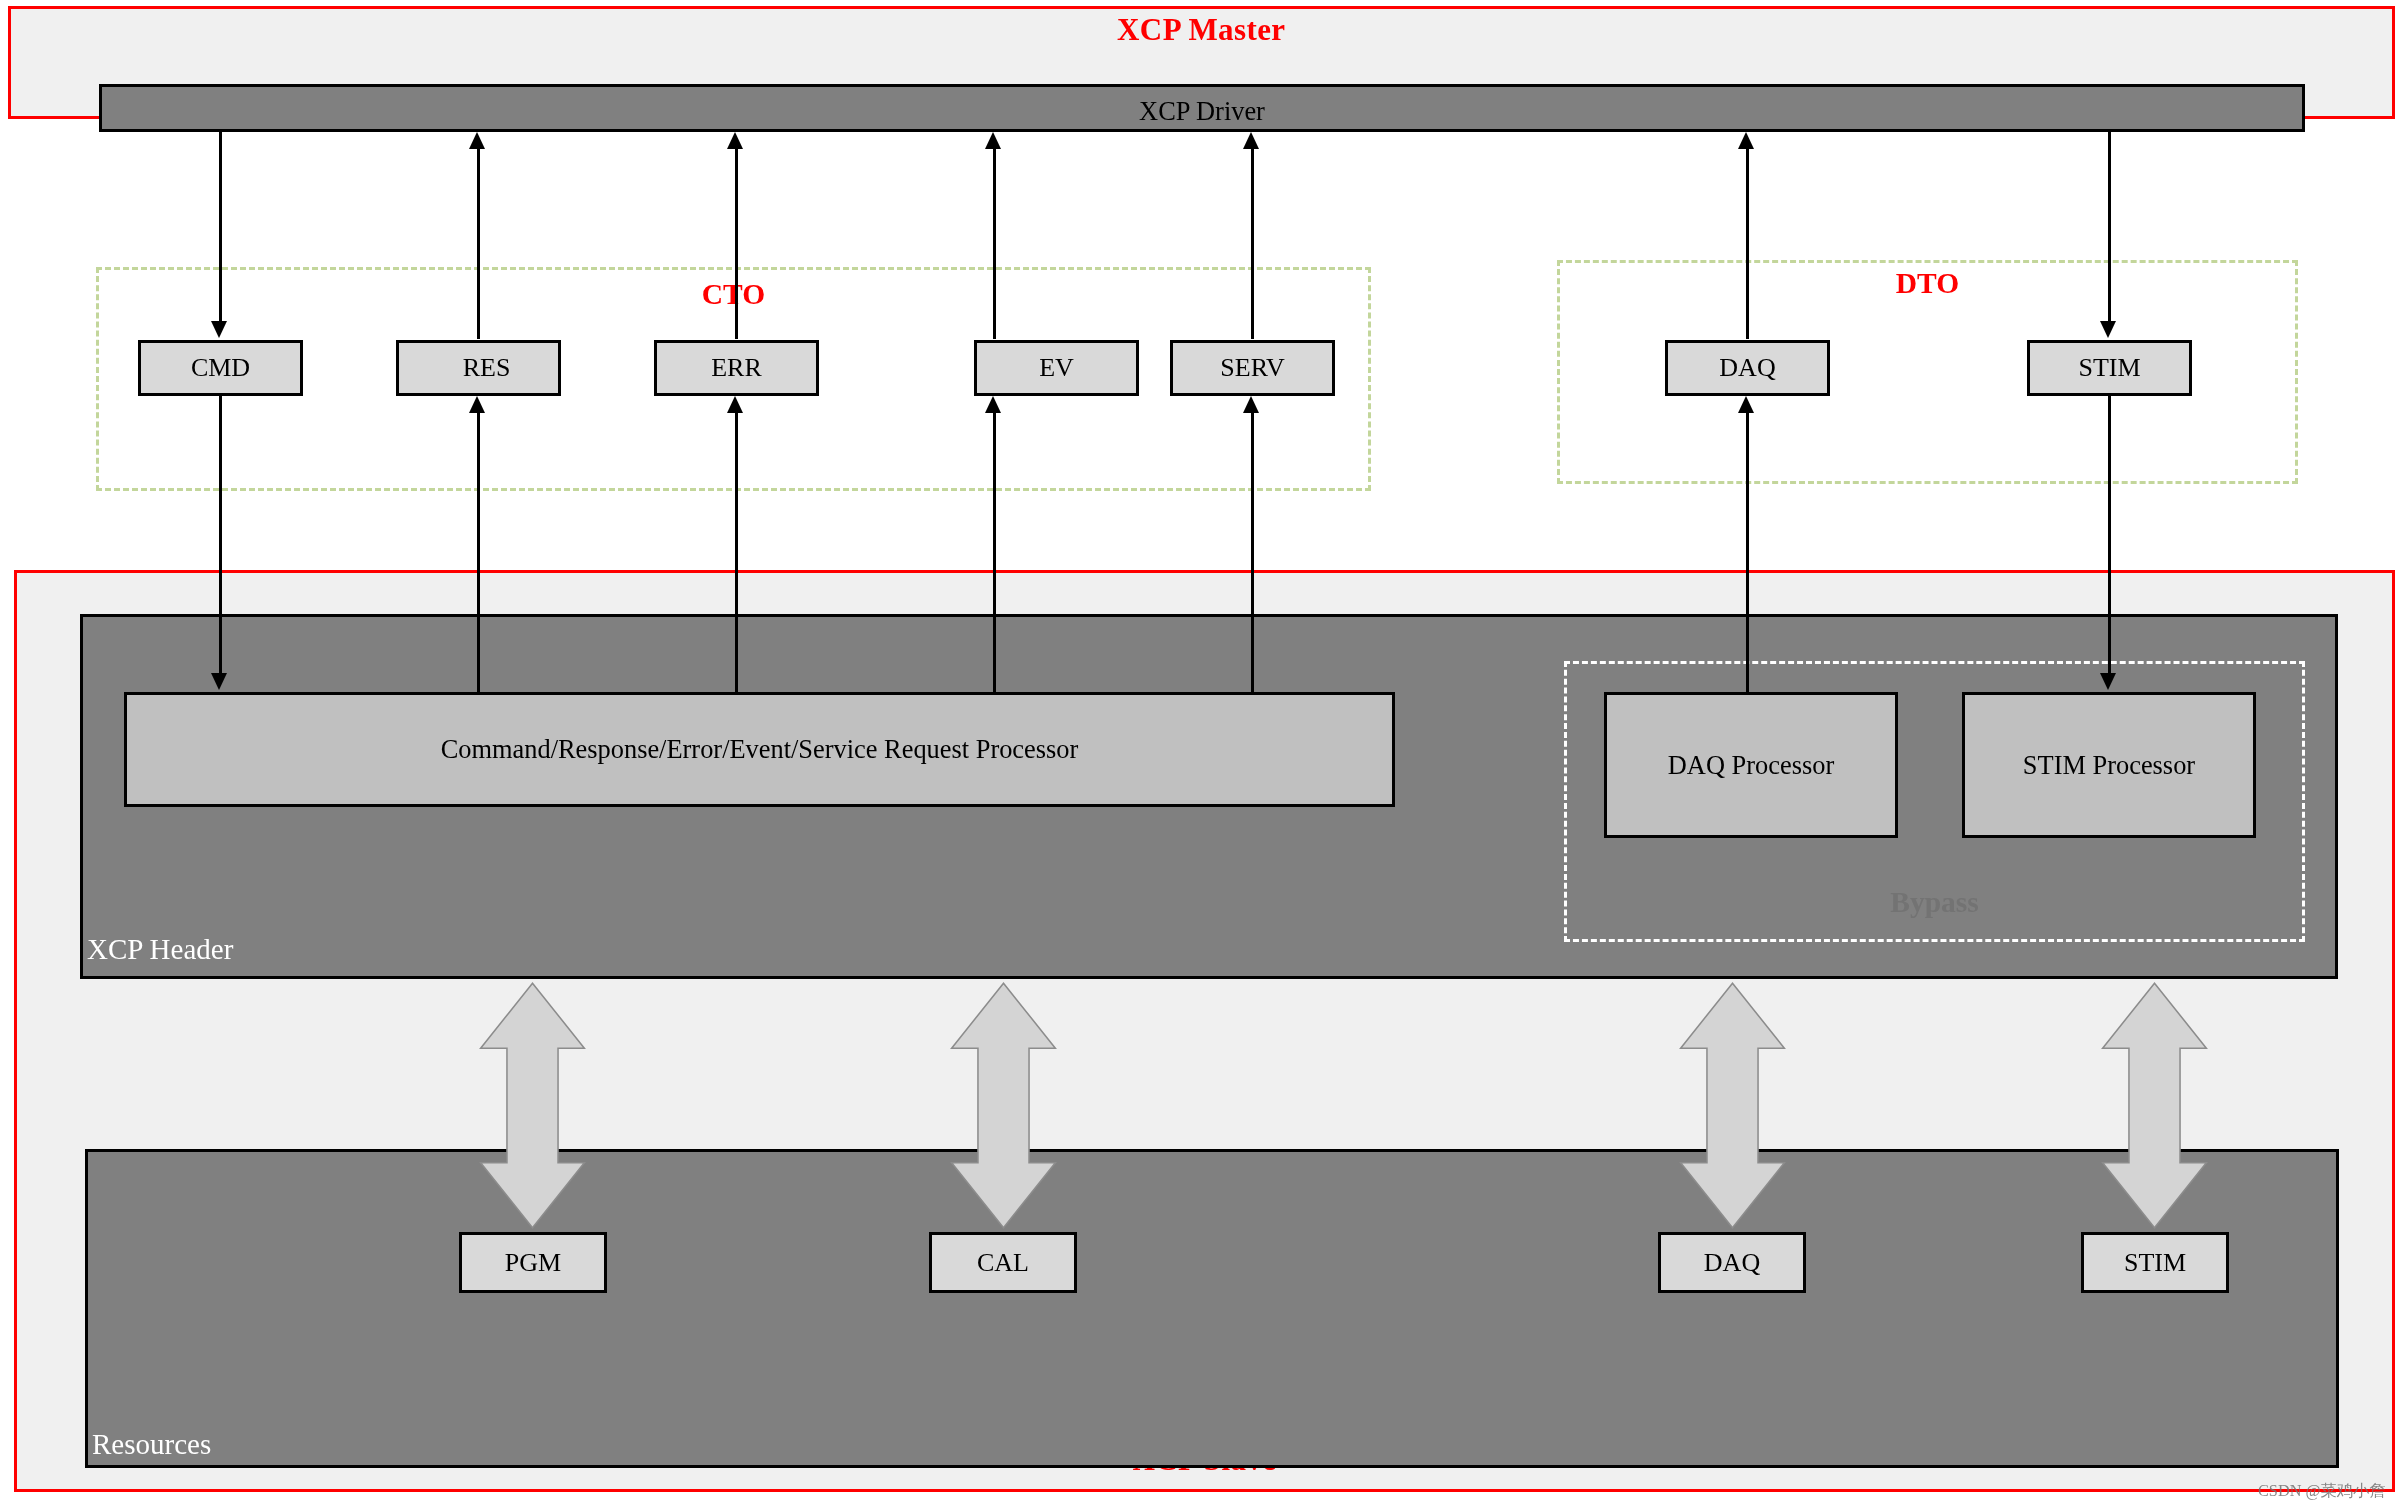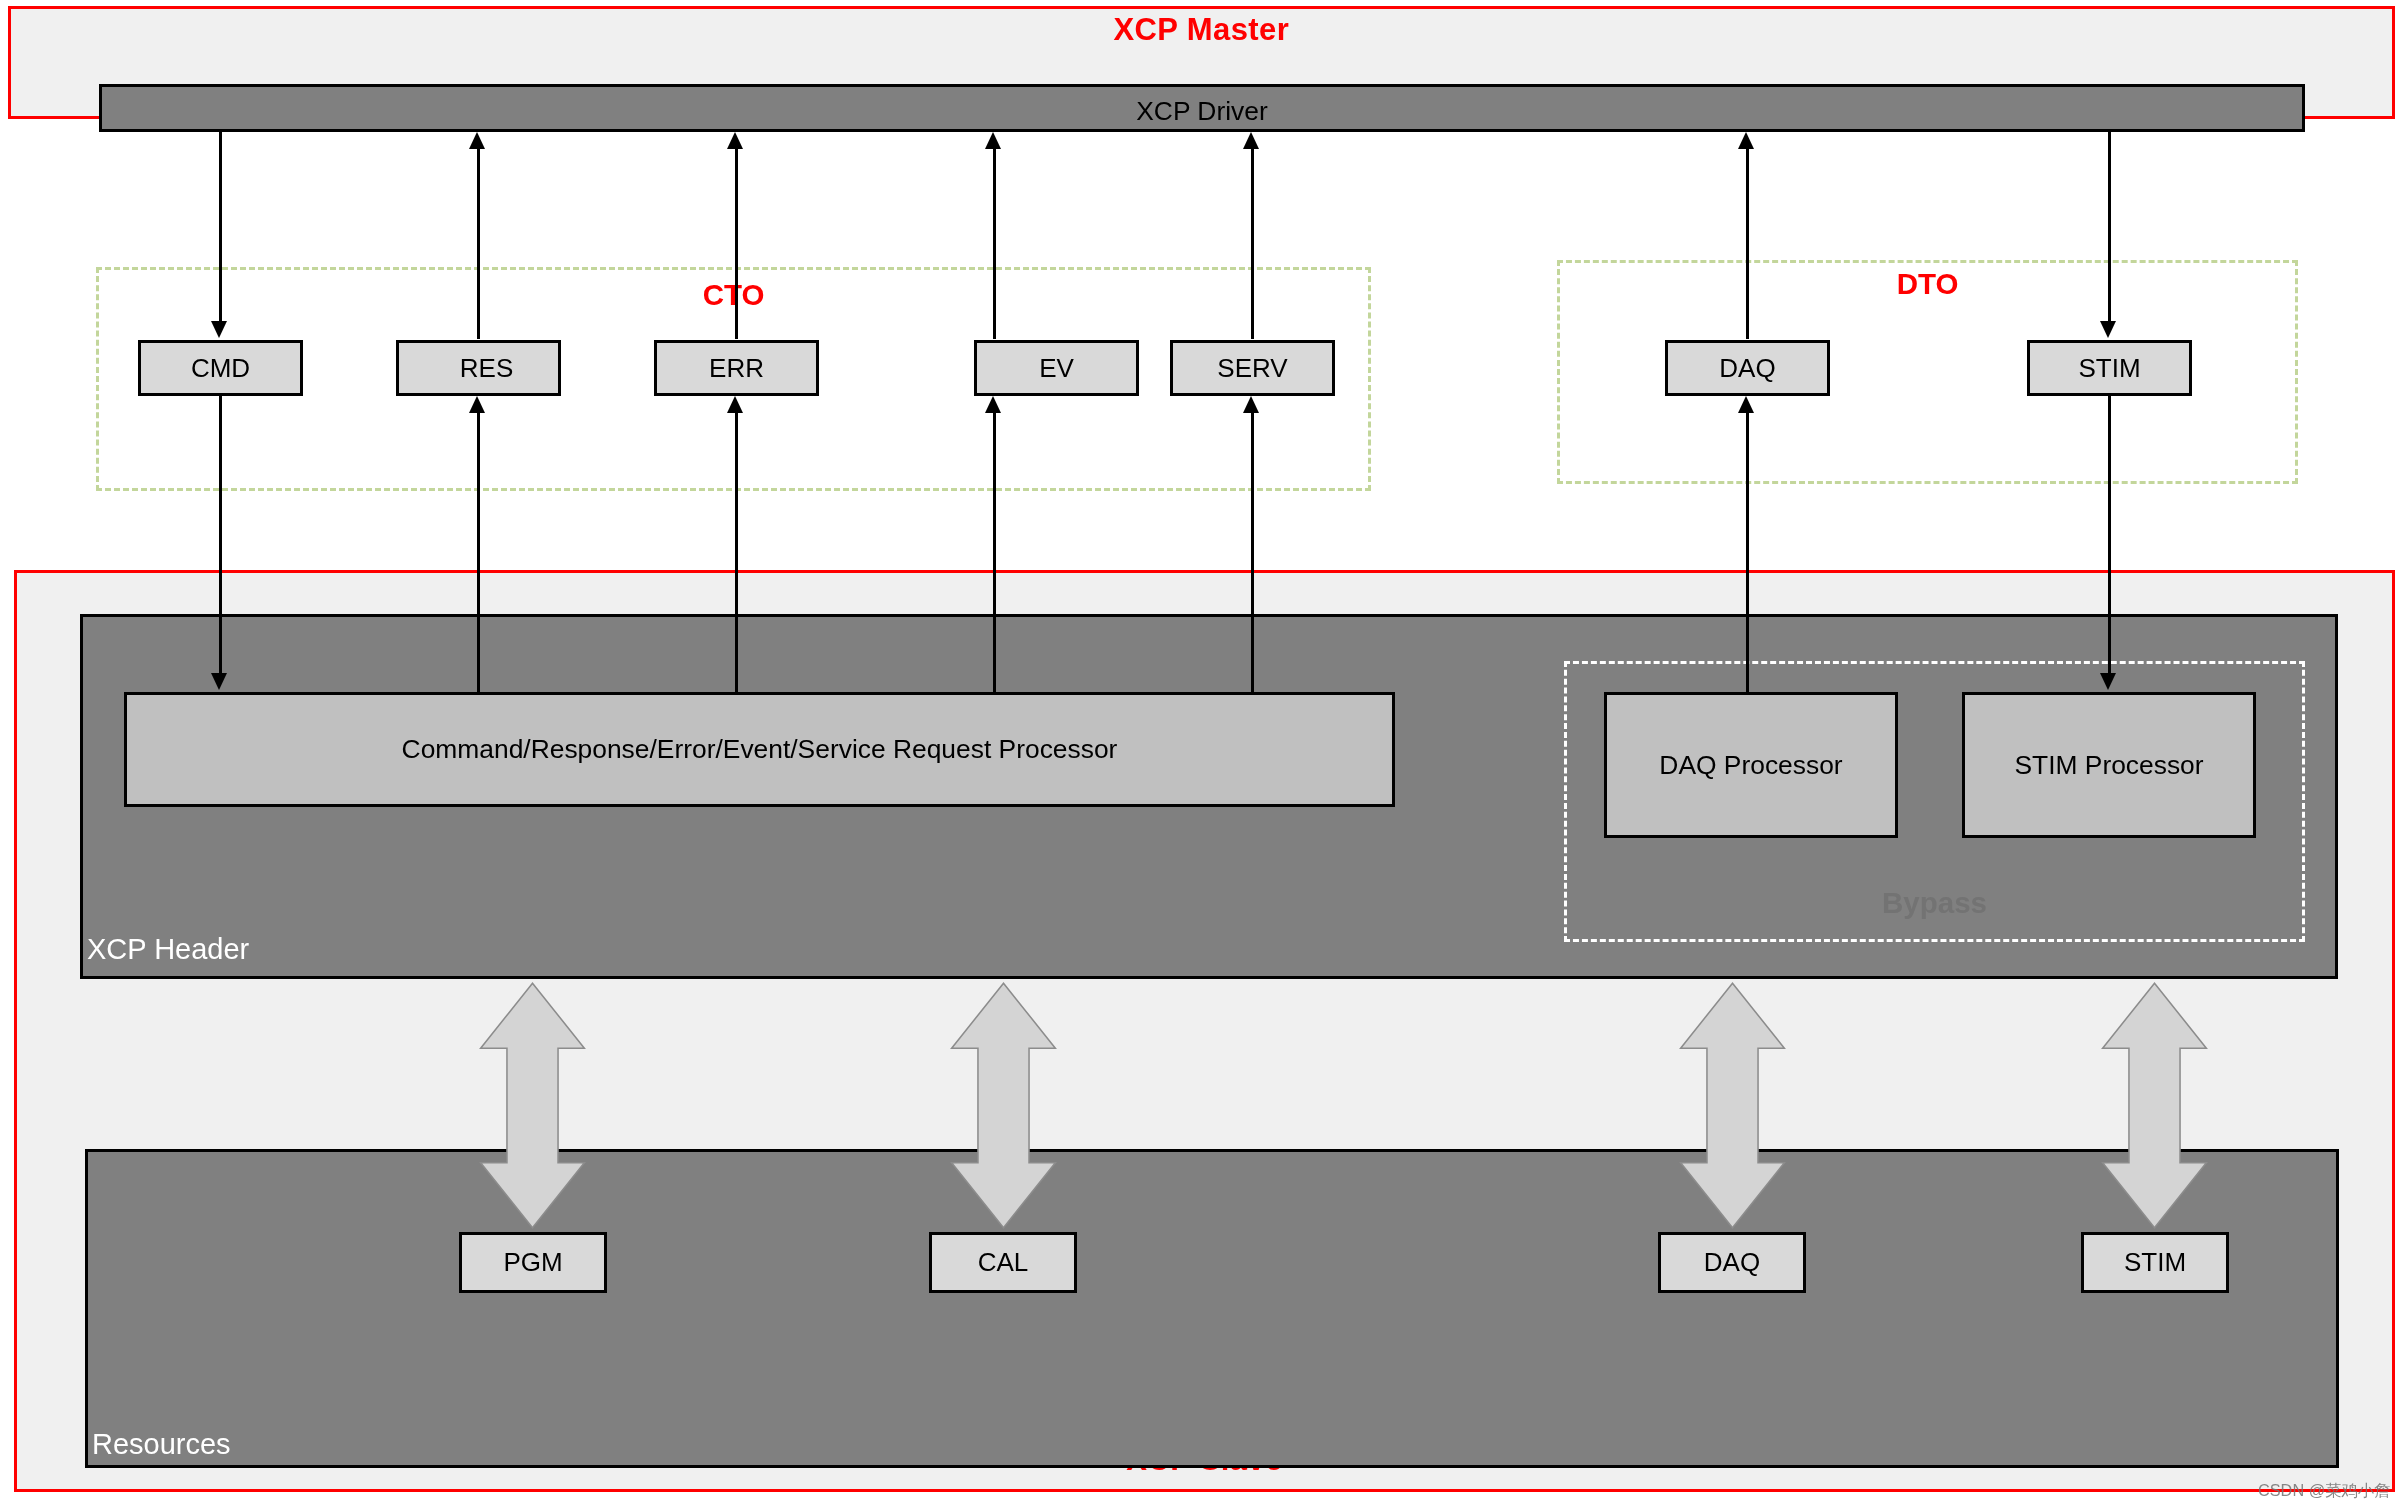--- a/index.html
+++ b/index.html
@@ -1,19 +1,19 @@
 <!DOCTYPE html>
 <html style="font-size:12.4px"><head>
 <meta charset="utf-8">
 <style>
   html,body{margin:0;padding:0;background:#ffffff;}
   body{width:2401px;height:1511px;position:relative;overflow:hidden;
        font-family:"Liberation Sans",sans-serif;}
 
-  #stage{position:absolute;left:0;top:0;width:2401px;height:1511px;}
+  #stage{position:absolute;left:0;top:0;width:2401px;height:1511px;font-family:Liberation Serif, serif;}
 
   
   .redbox{position:absolute;background:#f0f0f0;border:3.9px solid #ff0000;box-sizing:border-box;}
 
   .redtitle{position:absolute;color:#ff0000;font-weight:bold;font-size:31px;
             text-align:center;white-space:nowrap;letter-spacing:0.4px;}
 
   
   .darkblk{position:absolute;background:#808080;border:3.9px solid #000000;box-sizing:border-box;}
   .darkblk-label-center{position:absolute;color:#000000;font-size:26.4px;white-space:nowrap;}

